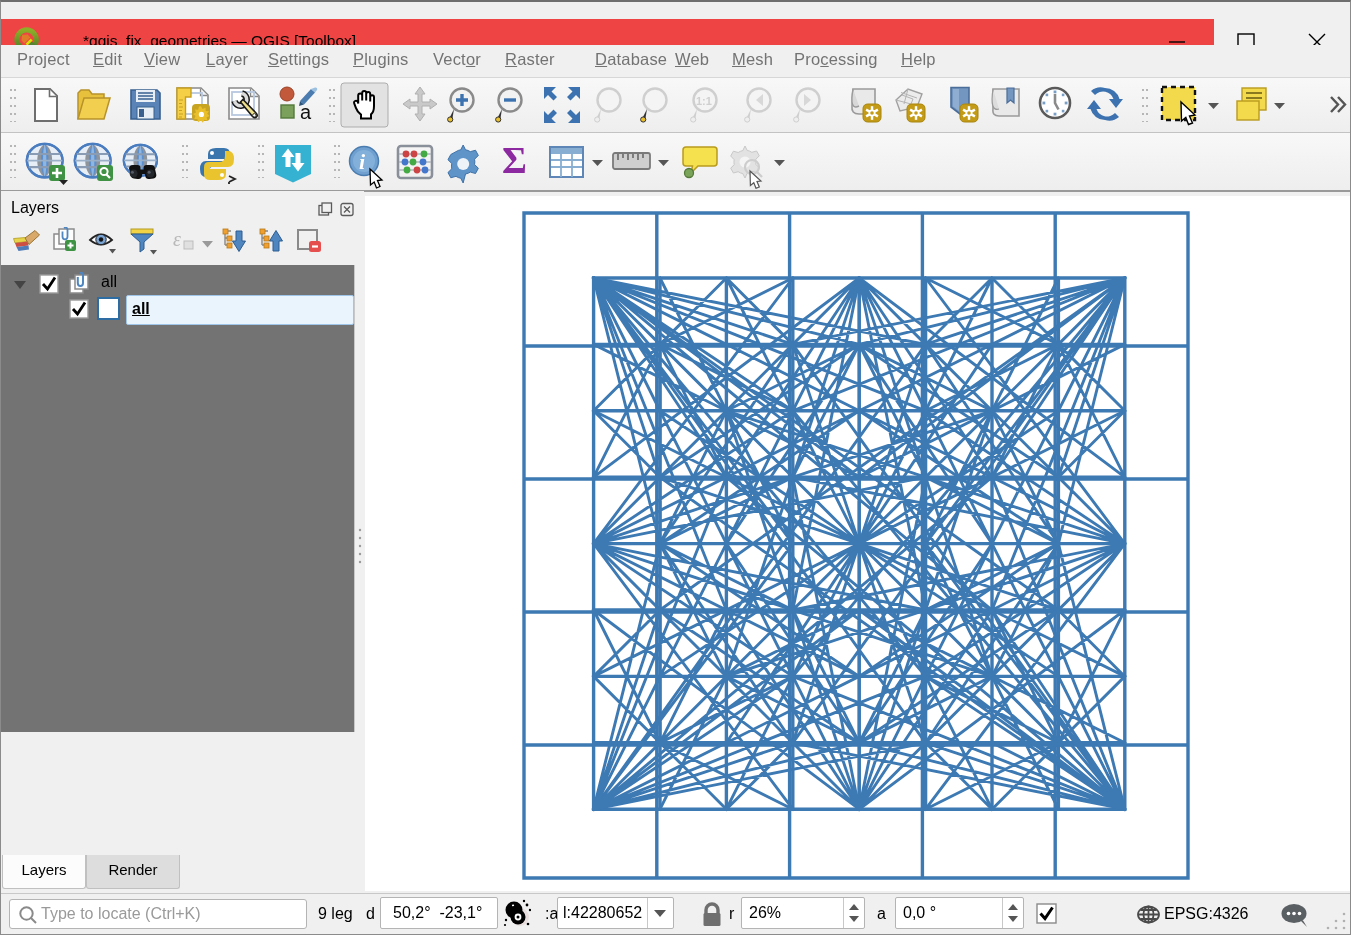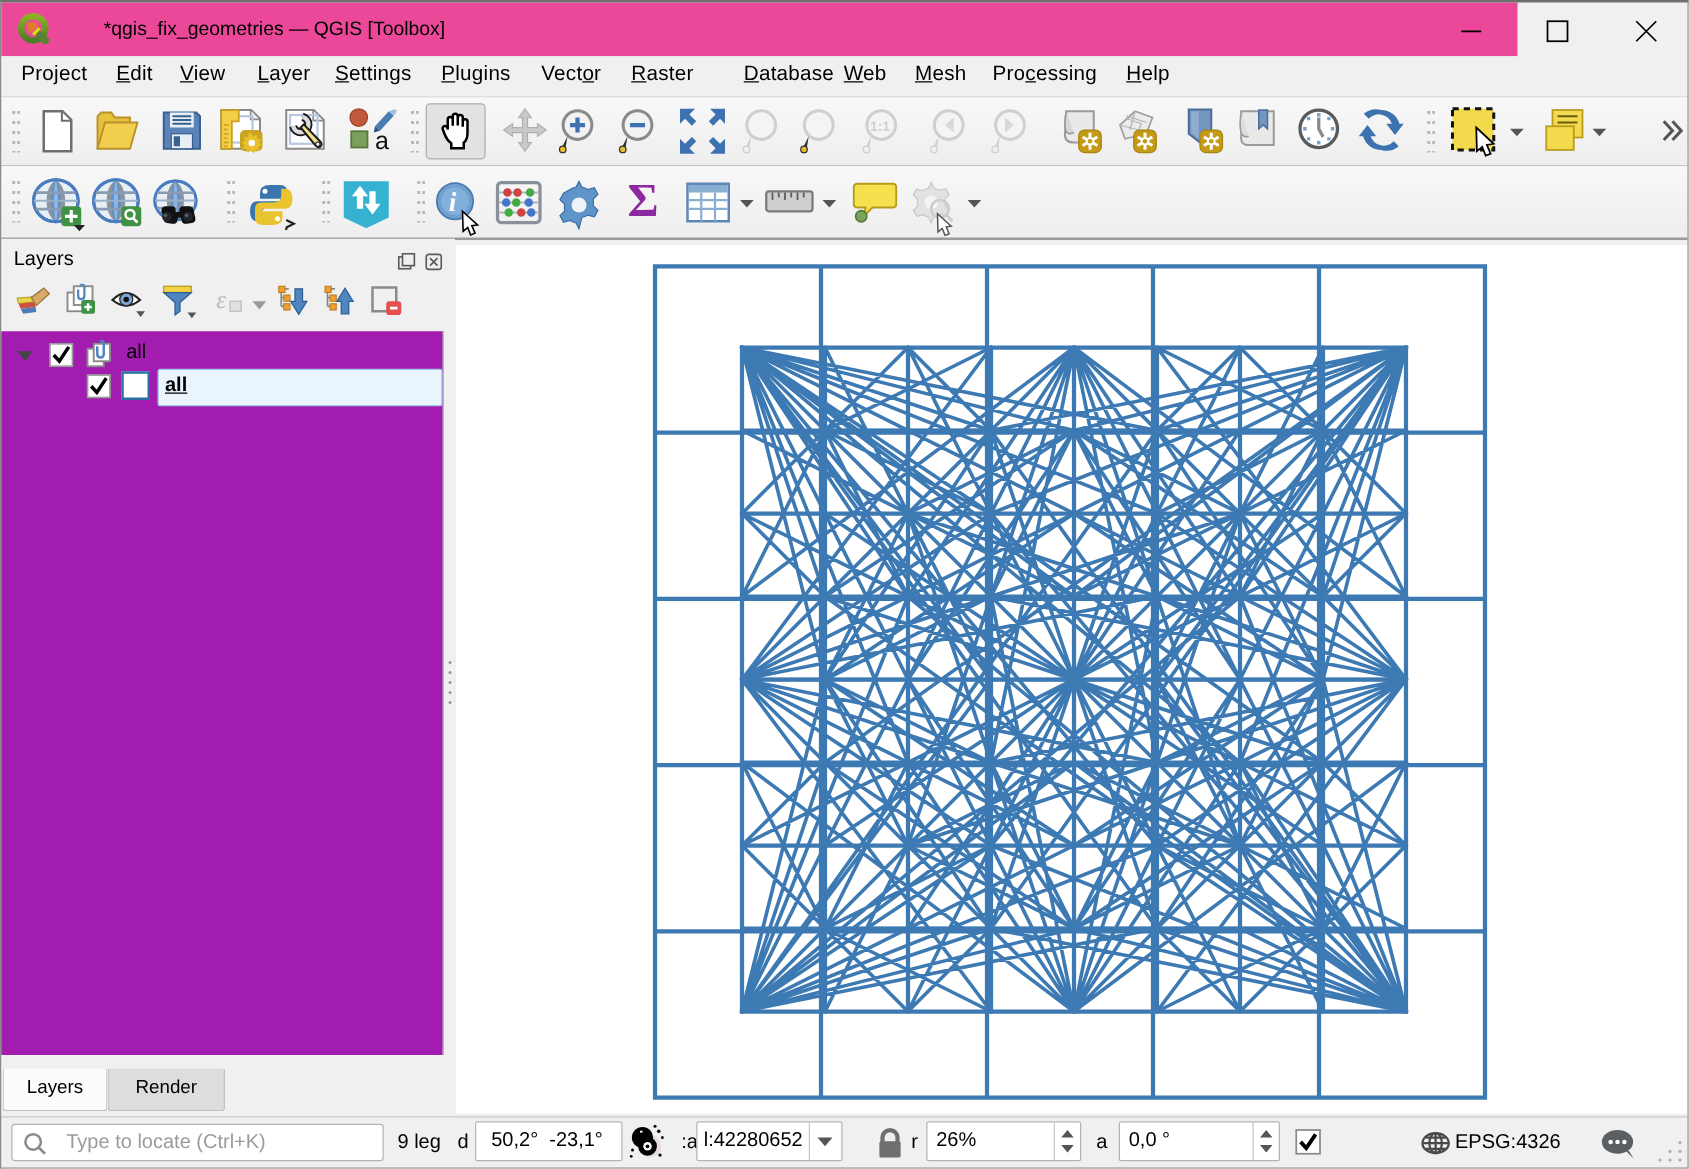--- a/index.html
+++ b/index.html
@@ -1,27 +1,27 @@
 <!DOCTYPE html>
 <html><head><meta charset="utf-8"><style>
 html,body{margin:0;padding:0}
 body{width:1351px;height:935px;position:relative;font-family:"Liberation Sans",sans-serif;background:#f0f0f0;overflow:hidden}
 .abs{position:absolute}
 #frame{position:absolute;left:0;top:0;width:1351px;height:935px;border:1px solid #8b8b8b;border-top:2px solid #6e6e6e;box-sizing:border-box;pointer-events:none;z-index:50}
-#titlebar{position:absolute;left:1px;top:2px;width:1213px;height:43px;background:#ec4899}
+#titlebar{position:absolute;left:1px;top:19px;width:1213px;height:43px;background:#ef4444}
 #title{position:absolute;left:82px;top:13px;font-size:15.5px;color:#000}
 #menubar{position:absolute;left:1px;top:45px;width:1349px;height:32px;background:#f0f0f0;border-bottom:1px solid #d7d7d7}
-.mi{position:absolute;top:5px;font-size:16.5px;letter-spacing:0.2px;color:#000000}
+.mi{position:absolute;top:5px;font-size:16.5px;letter-spacing:0.2px;color:#737373}
 .mi u{text-decoration:underline}
 #tb1{position:absolute;left:1px;top:78px;width:1349px;height:54px;background:linear-gradient(#f8f8f8,#eeeeee);border-bottom:1px solid #c3c3c3}
 #tb2{position:absolute;left:1px;top:133px;width:1349px;height:57px;background:linear-gradient(#f8f8f8,#eeeeee);border-bottom:2px solid #9a9a9a}
 .grip{position:absolute;width:7px;height:34px;background-image:radial-gradient(circle at 2px 2px,#b6b6b6 1.1px,transparent 1.5px),radial-gradient(circle at 6px 2px,#b6b6b6 1.1px,transparent 1.5px);background-size:8px 8px}
 #panel{position:absolute;left:1px;top:191px;width:363px;height:700px;background:#f0f0f0}
 #ptitle{position:absolute;left:10px;top:8px;font-size:16px;color:#000}
-#tree{position:absolute;left:1px;top:265px;width:353px;height:579px;background:#a21caf;border-right:1px solid #c8c8c8}
+#tree{position:absolute;left:1px;top:265px;width:353px;height:467px;background:#737373;border-right:1px solid #c8c8c8}
 #canvas{position:absolute;left:365px;top:196px;width:985px;height:695px;background:#ffffff}
 #statusbar{position:absolute;left:1px;top:893px;width:1349px;height:40px;background:#f0f0f0;border-top:1px solid #c8c8c8}
 .sbox{position:absolute;background:#fff;border:1px solid #b4b4b4;border-radius:2px;box-sizing:border-box}
 .stext{position:absolute;font-size:16px;color:#000}
 .tab{position:absolute;top:855px;height:34px;font-size:15px;color:#000;text-align:center;box-sizing:border-box}
 svg{display:block}
 </style></head><body>
 
 <div id="titlebar">
   <svg class="abs" style="left:13px;top:8px" width="28" height="28" viewBox="0 0 28 28">
@@ -508,21 +508,21 @@
 
 <div class="tab" style="left:2px;width:84px;background:#fcfcfc;border:1px solid #c0c0c0;border-top:none;border-radius:0 0 3px 3px;padding-top:6px;z-index:2">Layers</div>
 <div class="tab" style="left:86px;width:94px;background:#dddddd;border:1px solid #c0c0c0;border-top:none;border-radius:0 0 3px 3px;padding-top:6px">Render</div>
 
 <div id="statusbar"></div>
 <div class="sbox" style="left:9px;top:899px;width:298px;height:30px;border-radius:3px"></div>
 <svg class="abs" style="left:17px;top:904px" width="22" height="22" viewBox="0 0 22 22">
     <circle cx="9.5" cy="9.5" r="6.2" fill="none" stroke="#8a8a8a" stroke-width="2"></circle>
     <path d="M14 14 L19 19" stroke="#8a8a8a" stroke-width="2"></path>
   </svg>
-<div class="stext" style="left:53px;top:905px;color:#9a9a9a">Type to locate (Ctrl+K)</div>
+<div class="stext" style="left:41px;top:905px;color:#9a9a9a">Type to locate (Ctrl+K)</div>
 <div class="stext" style="left:318px;top:905px">9 leg</div>
 <div class="stext" style="left:366px;top:905px">d</div>
 <div class="sbox" style="left:380px;top:897px;width:118px;height:32px"></div>
 <div class="stext" style="left:393px;top:904px">50,2°&nbsp; -23,1°</div>
 <svg class="abs" style="left:503px;top:898px" width="28" height="30" viewBox="0 0 28 30">
   <circle cx="17" cy="19" r="9" fill="#e8dede"></circle>
   <circle cx="11" cy="12" r="8.5" fill="#000"></circle>
   <circle cx="15" cy="19" r="7.5" fill="#000"></circle>
   <circle cx="15" cy="19" r="3.4" fill="#fff"></circle>
     <circle cx="15" cy="19" r="1.5" fill="#000"></circle>

